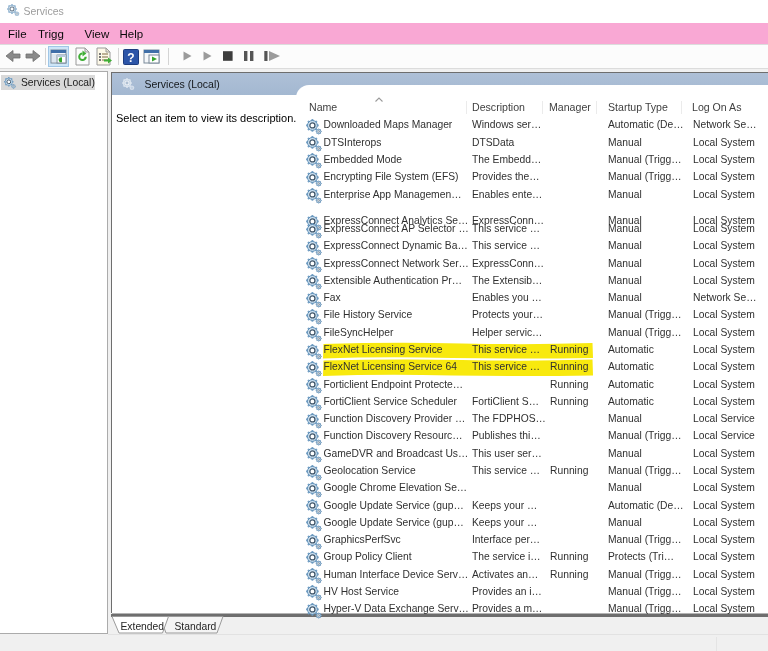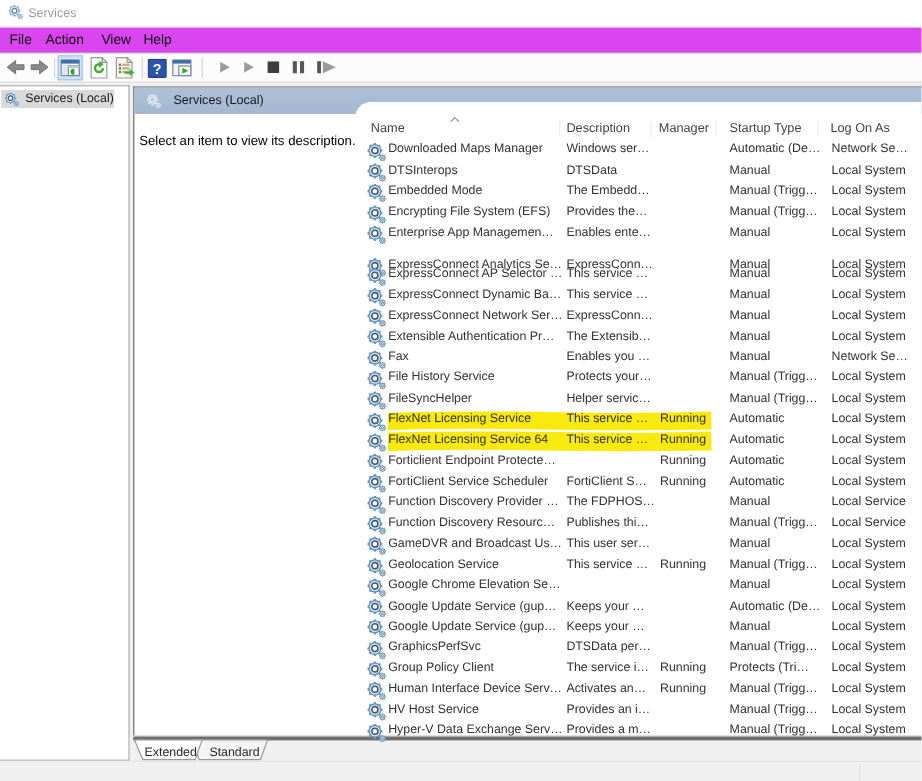--- a/index.html
+++ b/index.html
@@ -1,20 +1,20 @@
 <!DOCTYPE html>
 <html><head><meta charset="utf-8">
 <style>
 * { margin:0; padding:0; box-sizing:border-box; }
 html,body { width:768px; height:651px; background:#f0f0f0; font-family:"Liberation Sans",sans-serif; overflow:hidden; position:relative; }
 
 #titlebar { position:absolute; left:0; top:0; width:768px; height:23px; background:#ffffff; }
 #titleicon { position:absolute; left:7px; top:3.5px; width:12.5px; height:12.5px; }
 #titletxt { position:absolute; left:23.5px; top:5px; font-size:10.5px; color:#9d9d9d; }
-#menubar { position:absolute; left:0; top:23px; width:768px; height:21px; background:#d946ef; }
+#menubar { position:absolute; left:0; top:23px; width:768px; height:21px; background:#f9a8d4; }
 .mi { position:absolute; top:5px; font-size:11.5px; color:#0a0a0a; }
 #menuline { position:absolute; left:0; top:44px; width:768px; height:1px; background:#dcdcdc; }
 #toolbar { position:absolute; left:0; top:45px; width:768px; height:23px; background:#fcfcfc; }
 #toolline { position:absolute; left:0; top:68px; width:768px; height:1px; background:#dcdcdc; }
 .sep { position:absolute; top:3px; width:1px; height:17px; background:#d4d4d4; }
 .tbi { position:absolute; top:1px; width:20px; height:20px; }
 
 #leftpanel { position:absolute; left:0; top:71px; width:108px; height:563px; background:#ffffff; border-top:1px solid #ababab; border-right:1px solid #ababab; border-bottom:1px solid #ababab; }
 #treesel { position:absolute; left:1px; top:3px; width:94px; height:15px; background:#d9d9d9; }
 #treeicon { position:absolute; left:3.5px; top:5px; width:12px; height:12px; }
@@ -84,21 +84,21 @@
  </defs>
 </svg>
 
 <div id="titlebar"></div>
 <svg id="titleicon" viewBox="0 0 16 16" opacity="0.78">
     <use href="#svcgear"></use>
   </svg>
 <span id="titletxt">Services</span>
 <div id="menubar">
   <span class="mi" style="left:8px">File</span>
-  <span class="mi" style="left:38px">Action</span>
+  <span class="mi" style="left:38px">Trigg</span>
   <span class="mi" style="left:84.5px">View</span>
   <span class="mi" style="left:119.5px">Help</span>
 </div>
 <div id="menuline"></div>
 <div id="toolbar">
   <svg class="tbi" style="left:3px" viewBox="0 0 20 20">
       <path d="M10 4.5 L10 8 L17 8 L17 12 L10 12 L10 15.5 L3 10 Z" fill="#8a8a8a" stroke="#6f6f6f" stroke-width="0.8"></path>
     </svg>
   <svg class="tbi" style="left:23px" viewBox="0 0 20 20">
       <path d="M10 4.5 L10 8 L3 8 L3 12 L10 12 L10 15.5 L17 10 Z" fill="#8a8a8a" stroke="#6f6f6f" stroke-width="0.8"></path>
@@ -435,21 +435,21 @@
     <span class="c-desc">Keeps your …</span>
     <span class="c-stat"></span>
     <span class="c-start">Manual</span>
     <span class="c-logon">Local System</span>
   </div>
 <div class="row" style="top:533.12px">
     <svg class="ric" viewBox="0 0 16 16">
       <use href="#svcgear"></use>
     </svg>
     <span class="c-name">GraphicsPerfSvc</span>
-    <span class="c-desc">DTSData per…</span>
+    <span class="c-desc">Interface per…</span>
     <span class="c-stat"></span>
     <span class="c-start">Manual (Trigg…</span>
     <span class="c-logon">Local System</span>
   </div>
 <div class="row" style="top:550.40px">
     <svg class="ric" viewBox="0 0 16 16">
       <use href="#svcgear"></use>
     </svg>
     <span class="c-name">Group Policy Client</span>
     <span class="c-desc">The service i…</span>

